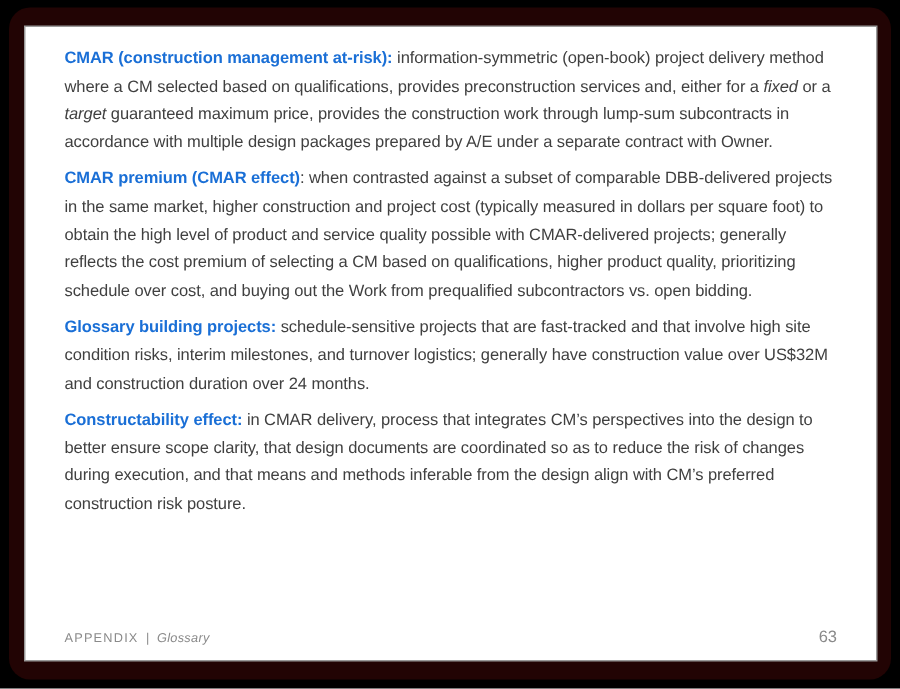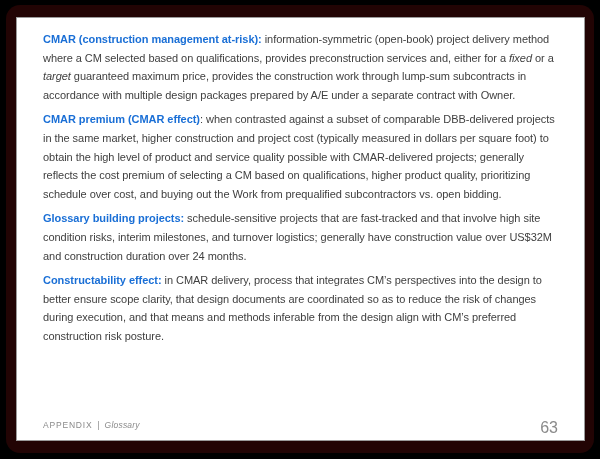--- a/index.html
+++ b/index.html
@@ -21,21 +21,21 @@
   }
   .entry { margin: 0 0 6px 0; }
   .term { color: #1a6fd6; font-weight: bold; }
   .footer-left {
     position: absolute; left: 26px; top: 402px; font-size: 8.5px; color: #8a8a8a;
     letter-spacing: 0.8px;
   }
   .footer-left .sep { margin: 0 5px; letter-spacing: 0; }
   .footer-left .sub { font-style: italic; letter-spacing: 0.2px; margin-top: 23px; }
   .page-num {
-    position: absolute; right: 26px; top: 401px; font-size: 16px; color: #8a8a8a;
+    position: absolute; right: 26px; top: 401px; font-size: 11px; color: #8a8a8a;
   }
 </style>
 </head>
 <body>
 
 <div class="frame"></div>
 <div class="page">
   <div class="content">
     <p class="entry"><span class="term">CMAR (construction management at-risk):</span><span> information-symmetric (open-book) project delivery method where a CM selected based on qualifications, provides preconstruction services and, either for a </span><em>fixed</em><span> or a </span><em>target</em><span> guaranteed maximum price, provides the construction work through lump-sum subcontracts in accordance with multiple design packages prepared by A/E under a separate contract with Owner.</span></p>
     <p class="entry"><span class="term">CMAR premium (CMAR effect)</span><span>: when contrasted against a subset of comparable DBB-delivered projects in the same market, higher construction and project cost (typically measured in dollars per square foot) to obtain the high level of product and service quality possible with CMAR-delivered projects; generally reflects the cost premium of selecting a CM based on qualifications, higher product quality,  prioritizing schedule over cost, and buying out the Work from prequalified subcontractors vs. open bidding.</span></p>

